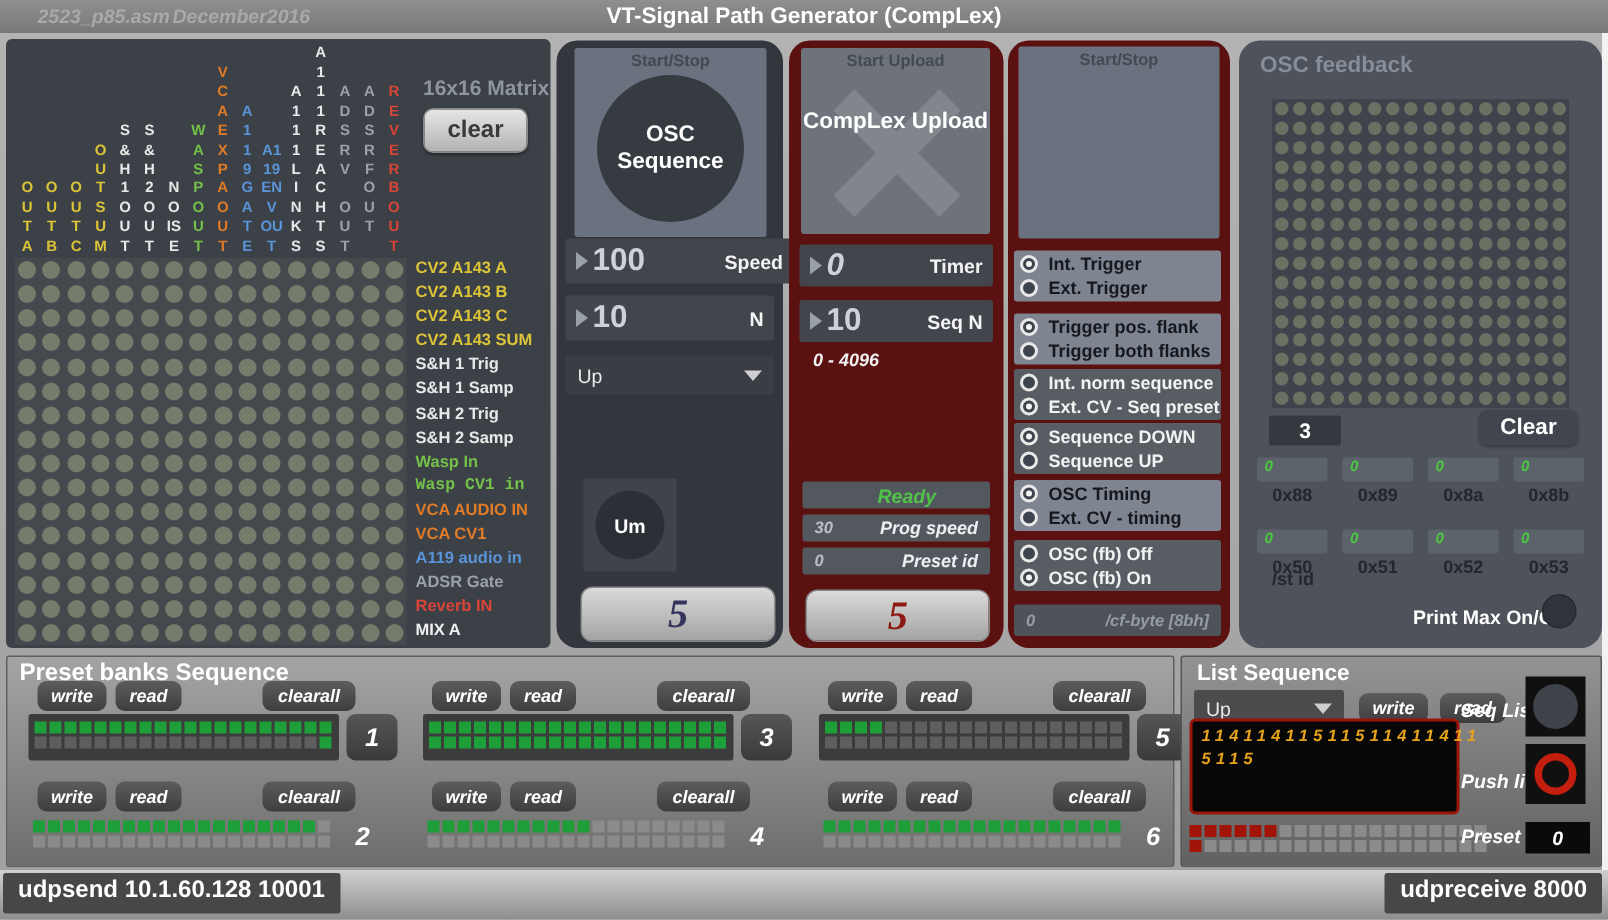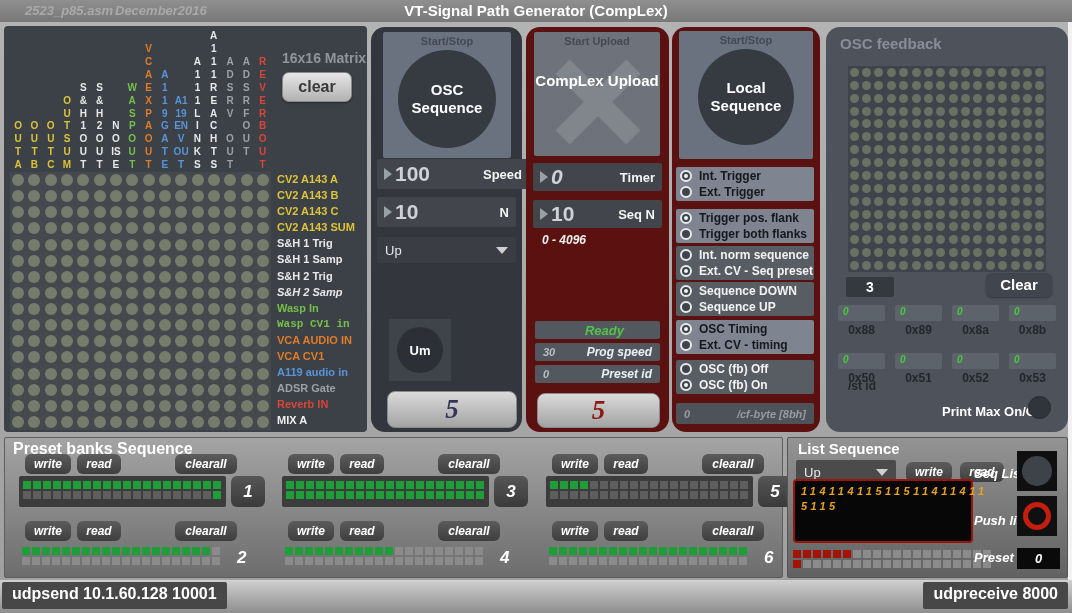--- a/index.html
+++ b/index.html
@@ -579,21 +579,21 @@
       <div class="dot"></div>
     </div>
   <div class="abs" id="row-labels">
       <div class="row-label" style="color: rgb(220, 196, 56);">CV2 A143 A</div>
       <div class="row-label" style="color: rgb(220, 196, 56);">CV2 A143 B</div>
       <div class="row-label" style="color: rgb(220, 196, 56);">CV2 A143 C</div>
       <div class="row-label" style="color: rgb(220, 196, 56);">CV2 A143 SUM</div>
       <div class="row-label" style="color: rgb(232, 232, 232);">S&amp;H 1 Trig</div>
       <div class="row-label" style="color: rgb(232, 232, 232);">S&amp;H 1 Samp</div>
       <div class="row-label" style="color: rgb(232, 232, 232);">S&amp;H 2 Trig</div>
-      <div class="row-label" style="color: rgb(232, 232, 232); font-style: italic;">S&amp;H 2 Samp</div>
+      <div class="row-label" style="color: rgb(232, 232, 232);">S&amp;H 2 Samp</div>
       <div class="row-label" style="color: rgb(116, 192, 74);">Wasp In</div>
       <div class="row-label" style="color: rgb(116, 192, 74); font-family: Liberation Mono, monospace;">Wasp CV1 in</div>
       <div class="row-label" style="color: rgb(224, 123, 40);">VCA AUDIO IN</div>
       <div class="row-label" style="color: rgb(224, 123, 40);">VCA CV1</div>
       <div class="row-label" style="color: rgb(90, 148, 216);">A119 audio in</div>
       <div class="row-label" style="color: rgb(155, 161, 168);">ADSR Gate</div>
       <div class="row-label" style="color: rgb(216, 69, 56);">Reverb IN</div>
       <div class="row-label" style="color: rgb(240, 240, 240);">MIX A</div>
     </div>
 </div>
@@ -655,23 +655,20 @@
   <div class="status-box" style="left:9px;top:338px;width:125px;height:18px;">
     <span class="v">0</span>
     <span class="l">Preset id</span>
   </div>
   <div class="big-display" style="left:11px;top:366px;width:123px;height:35px;line-height:33px;color:#8c1a12;">5</div>
 </div>
 
 <div class="abs seq-panel panel-maroon" id="local-panel">
   <div class="start-box" style="left:7px;top:4px;width:134px;height:128px;">
     <div class="hdr">Start/Stop</div>
-    <div class="big-circle" style="left:19px;top:18px;width:96px;height:96px;">
-      <span>Local Sequence</span>
-    </div>
   </div>
   <div id="radio-groups">
       <div class="radio-group light" style="top: 140px;">
         <div class="radio-row">
           <div class="radio sel"></div>
           <div class="rlbl">Int. Trigger</div>
         </div>
         <div class="radio-row">
           <div class="radio"></div>
           <div class="rlbl">Ext. Trigger</div>

